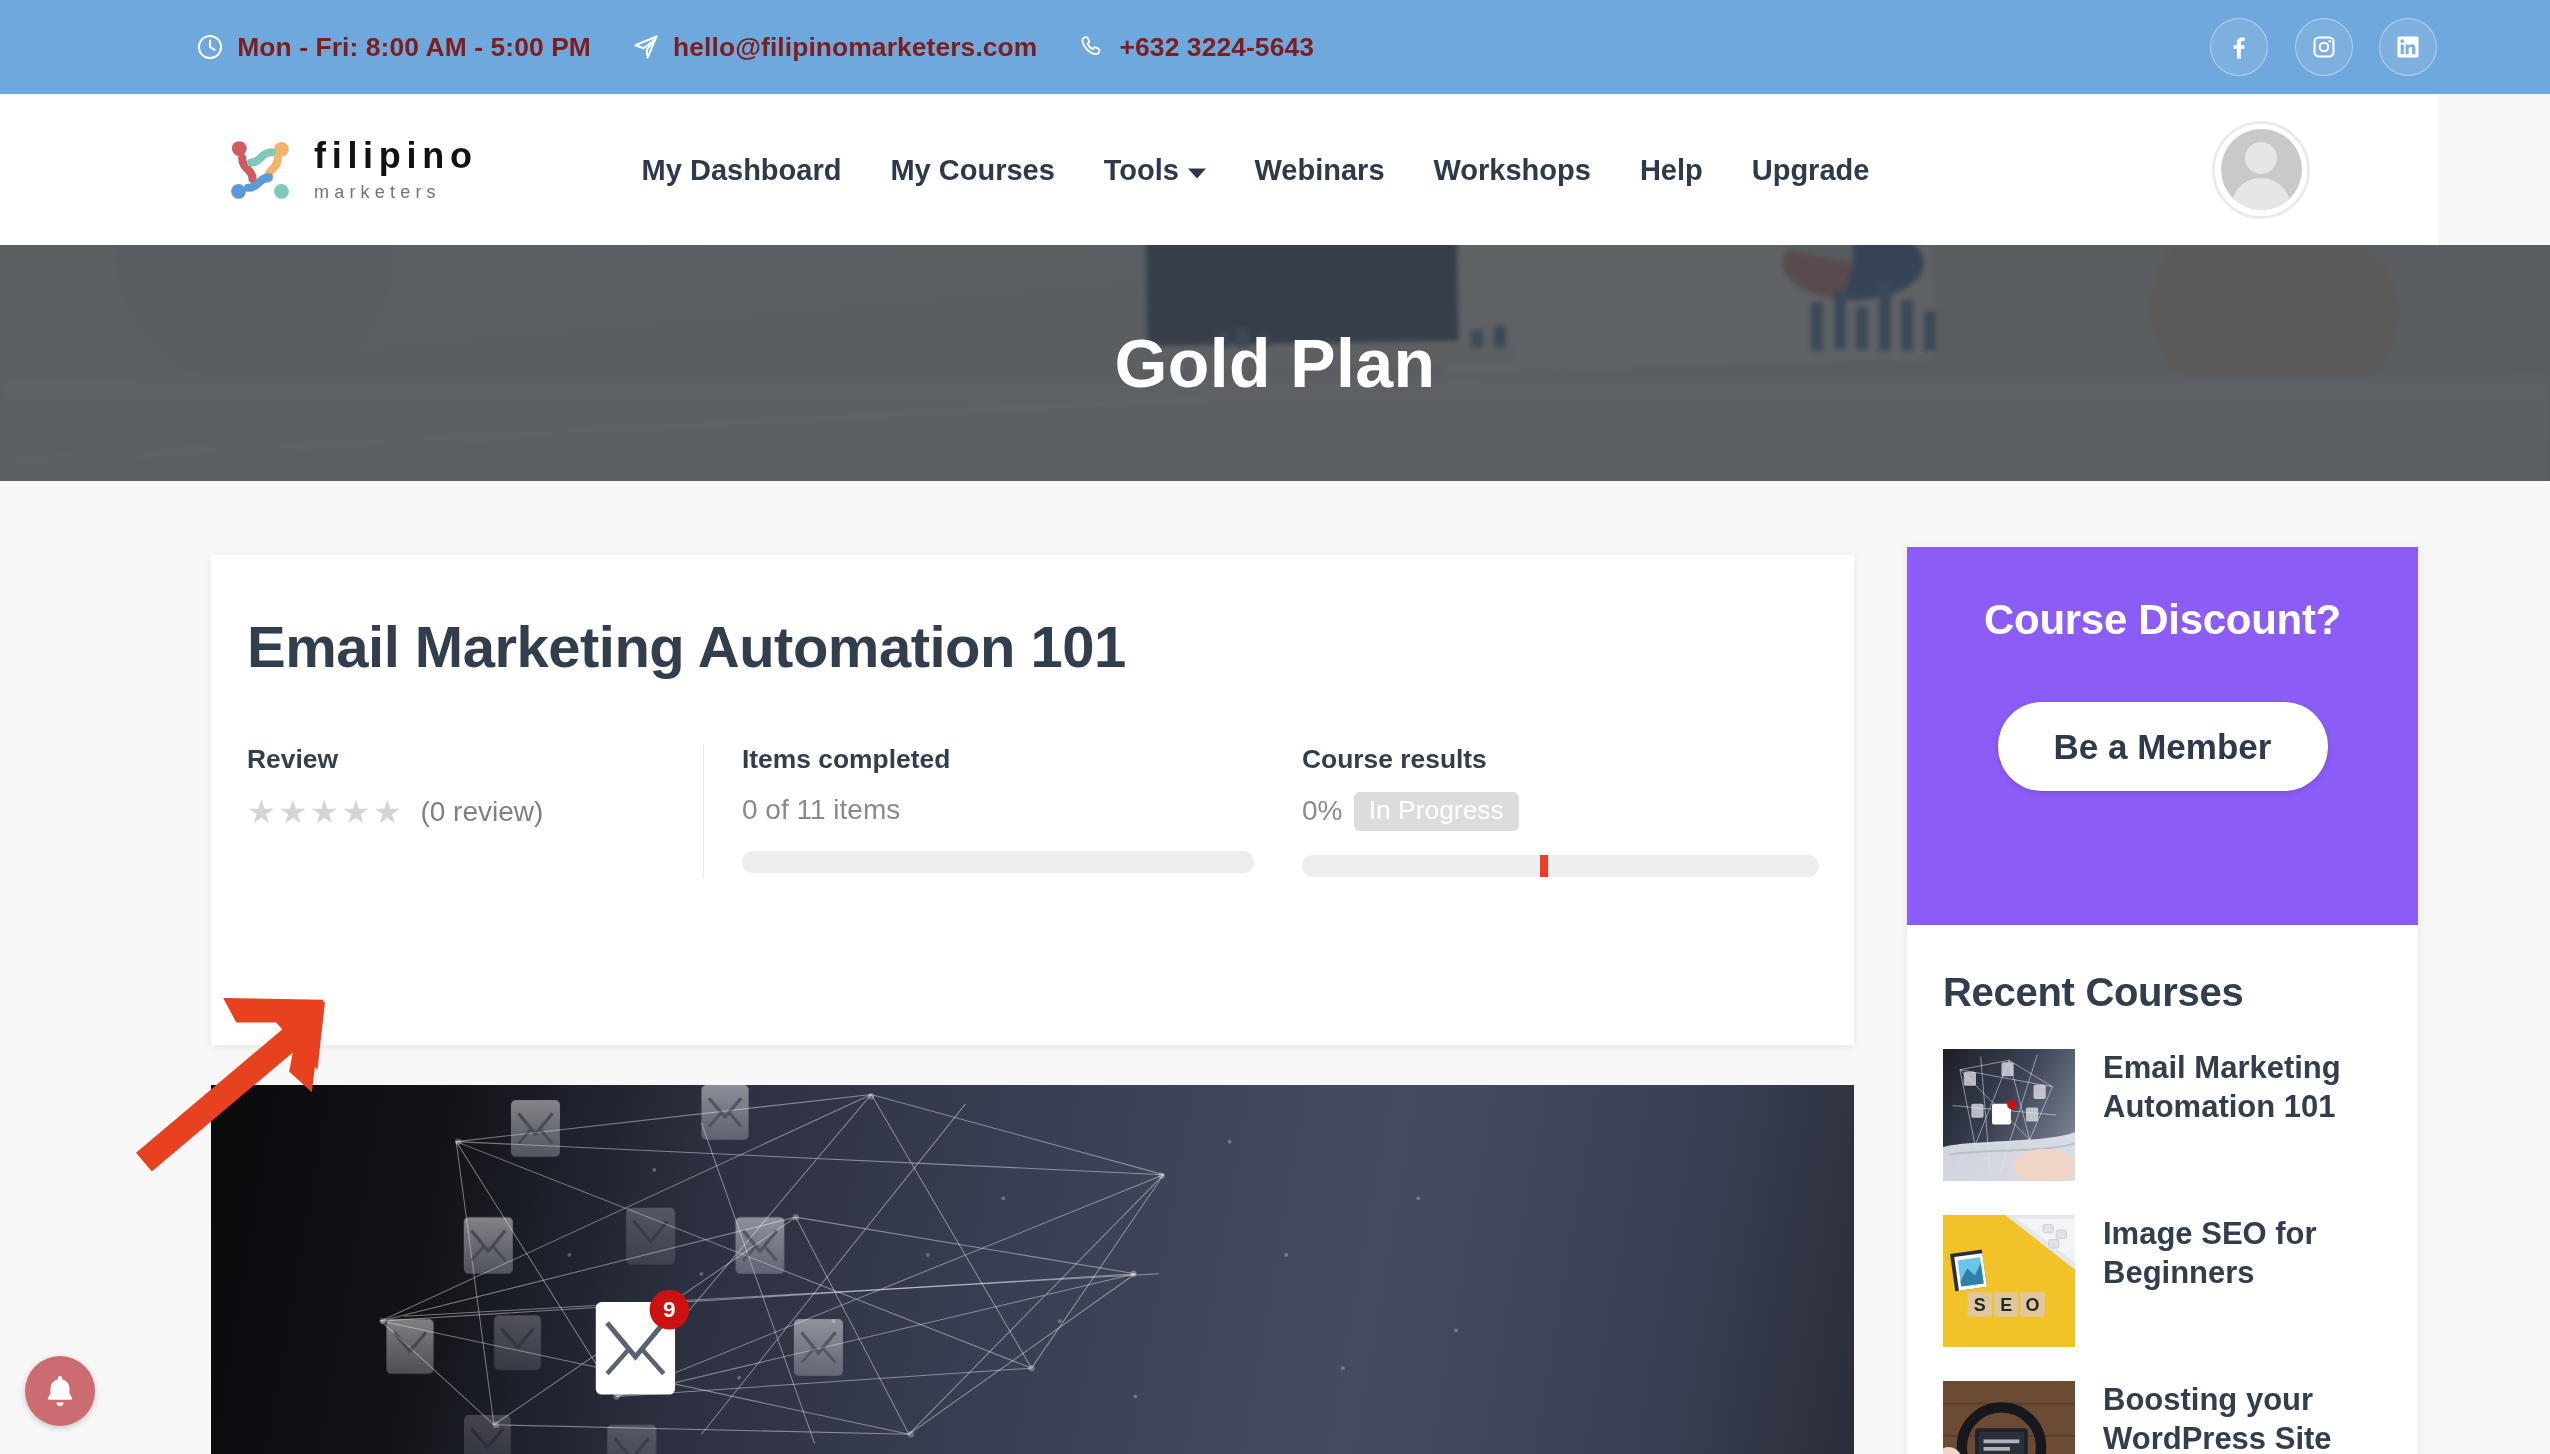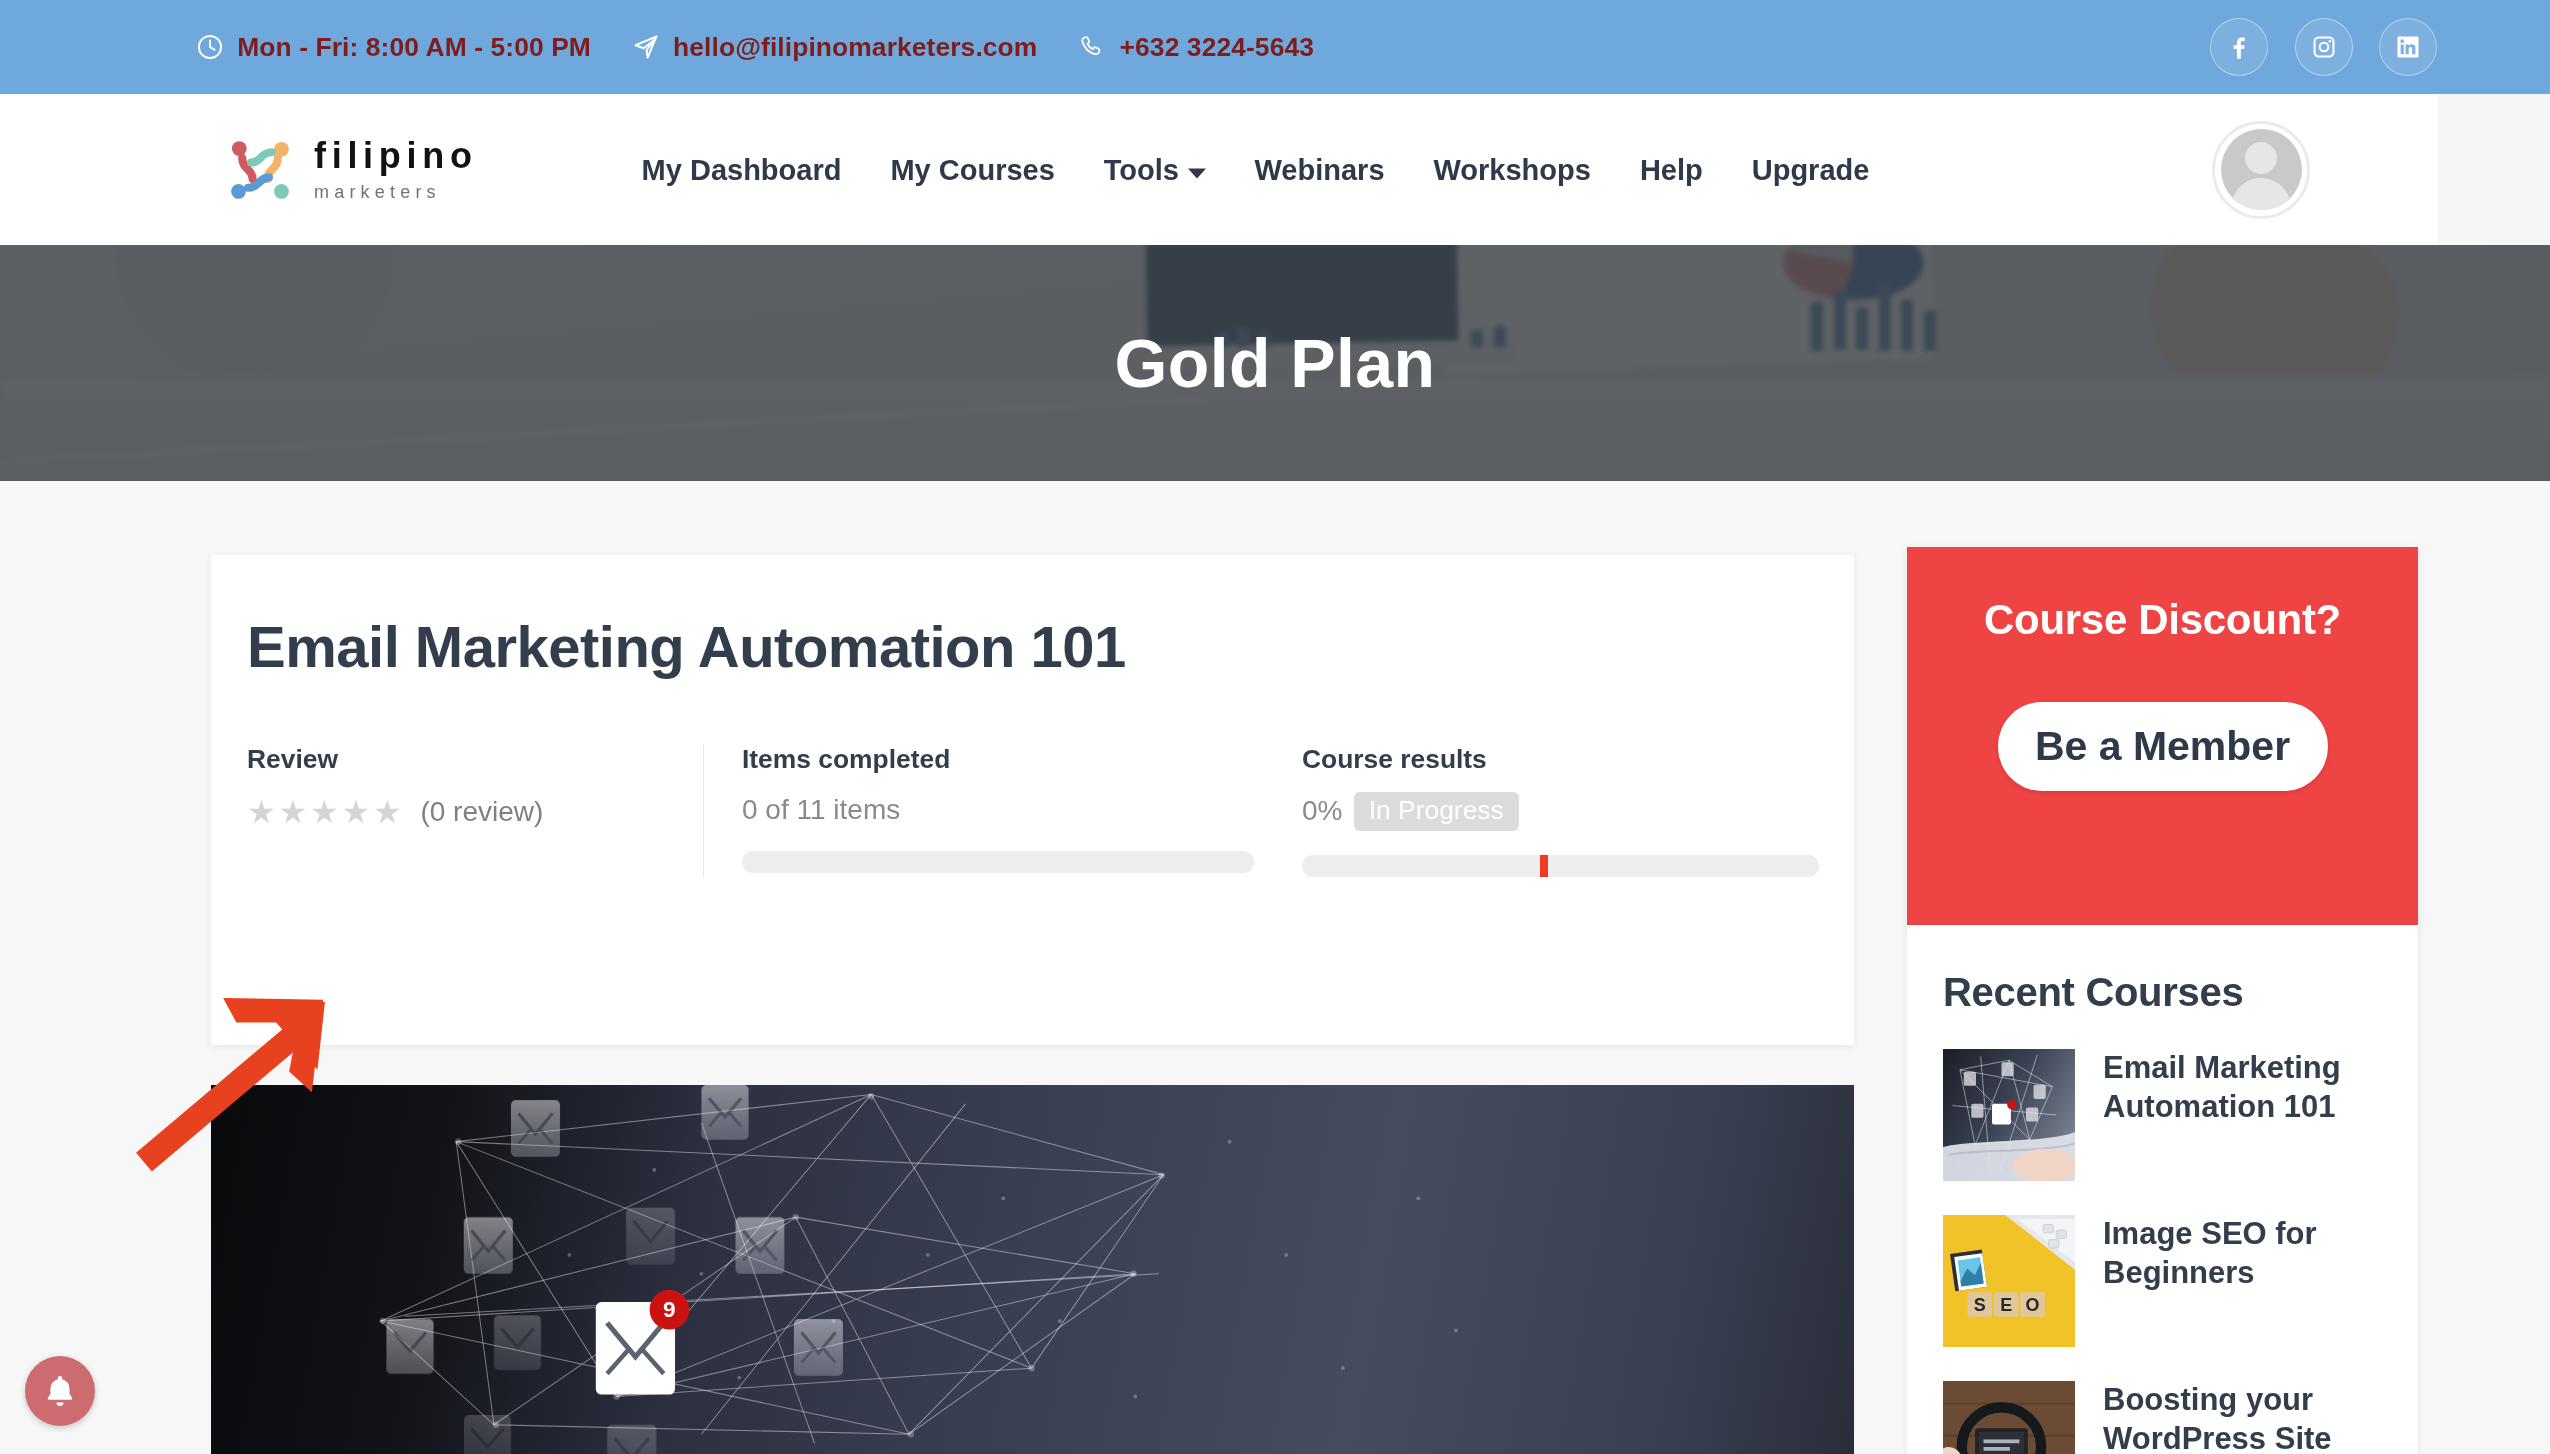--- a/index.html
+++ b/index.html
@@ -130,28 +130,28 @@
   .course-image {
     position: absolute; left: 211px; top: 604px; width: 1643px; height: 370px;
     background: linear-gradient(100deg, #090a0c 0%, #121318 14%, #2c3040 30%, #3a4054 50%, #454c60 70%, #3a4054 88%, #2a2e3a 100%);
     overflow: hidden;
   }
   .ci-svg { position: absolute; inset: 0; width: 100%; height: 100%; }
 
   
   .discount-card {
     position: absolute; left: 1907px; top: 66px; width: 511px; height: 381px;
-    background: #ef4444; box-shadow: 0 1.9px 8.5px rgba(0,0,0,.08);
+    background: #8b5cf6; box-shadow: 0 1.9px 8.5px rgba(0,0,0,.08);
     display: flex; flex-direction: column; align-items: center;
   }
   .discount-title { margin-top: 49px; font-size: 42px; font-weight: 700; color: #ffffff; letter-spacing: -0.3px; }
   .member-btn {
     margin-top: 58px; width: 330px; height: 89px; border-radius: 44px;
     background: #ffffff; color: #2e3a4a; border: none; cursor: pointer;
-    font-family: "Liberation Sans", sans-serif; font-size: 41px; font-weight: 700;
+    font-family: "Liberation Sans", sans-serif; font-size: 35px; font-weight: 700;
     box-shadow: 0 1.9px 5.7px rgba(0,0,0,.12);
   }
 
   .recent-card {
     position: absolute; left: 1907px; top: 444px; width: 511px; height: 538px;
     background: #ffffff; box-shadow: 0 1.9px 8.5px rgba(0,0,0,.07); overflow: hidden;
   }
   .recent-title { margin: 45px 0 0 36px; font-size: 40px; font-weight: 700; color: #333e4c; letter-spacing: -0.3px; }
   .rc-list { margin-top: 34px; }
   .rc-item { display: flex; gap: 28px; padding: 0 0 0 36px; margin-bottom: 34px; align-items: flex-start; }

